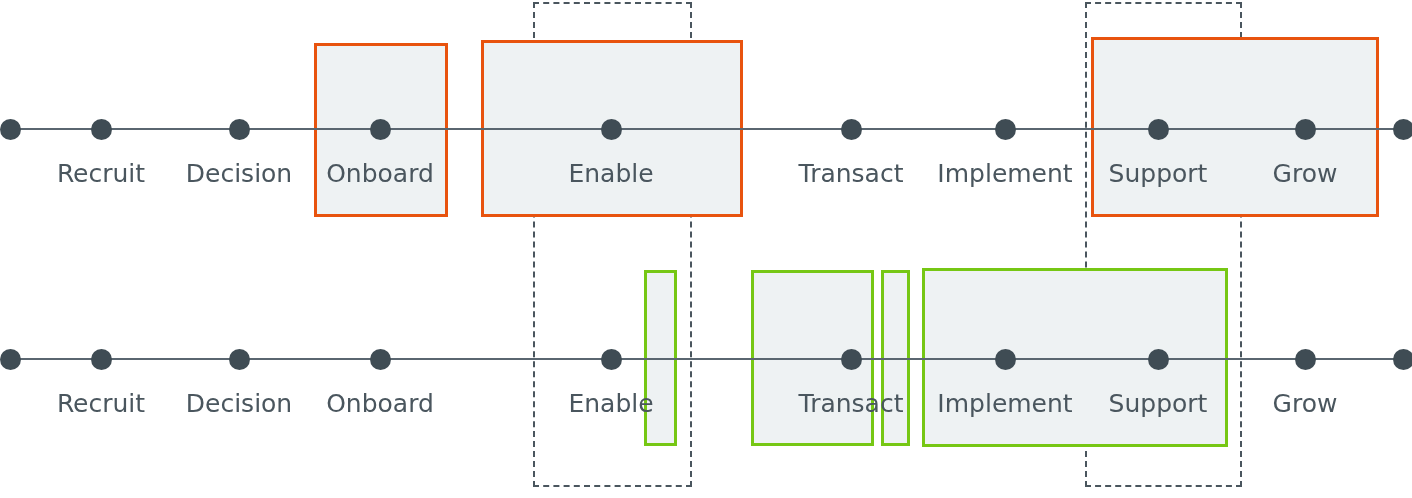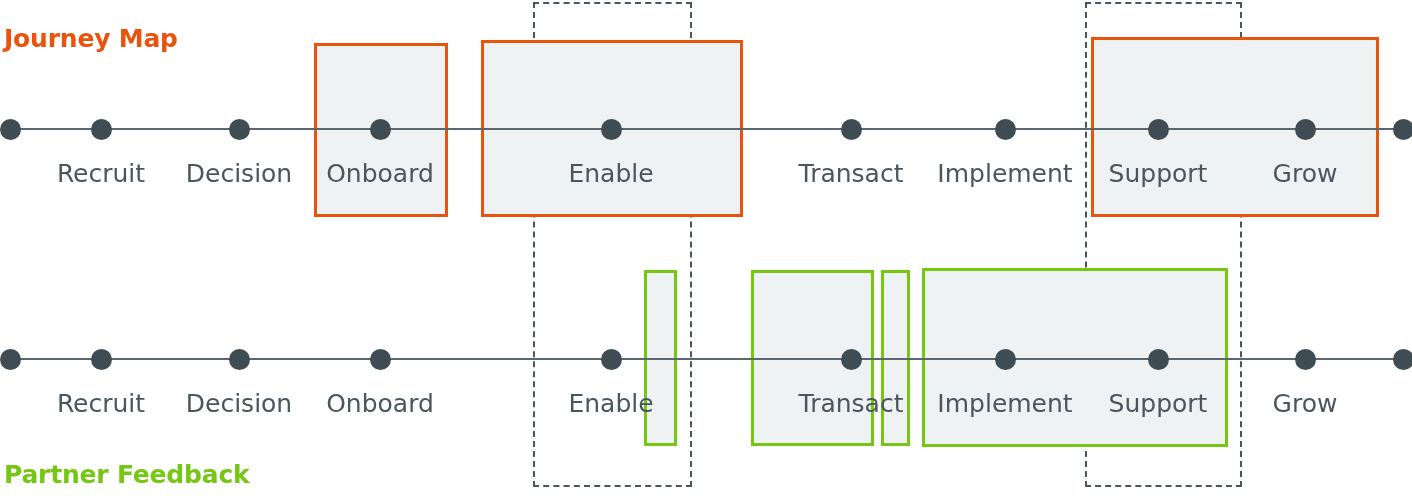--- a/index.html
+++ b/index.html
@@ -155,16 +155,14 @@
       <div class="stage-label lbl-bottom" style="left: 101px;">Recruit</div>
       <div class="stage-label lbl-bottom" style="left: 239px;">Decision</div>
       <div class="stage-label lbl-bottom" style="left: 380px;">Onboard</div>
       <div class="stage-label lbl-bottom" style="left: 611px;">Enable</div>
       <div class="stage-label lbl-bottom" style="left: 851px;">Transact</div>
       <div class="stage-label lbl-bottom" style="left: 1005px;">Implement</div>
       <div class="stage-label lbl-bottom" style="left: 1158px;">Support</div>
       <div class="stage-label lbl-bottom" style="left: 1305px;">Grow</div>
     </div>
 
-  <div class="row-title" id="journey-title">Journey Map</div>
-  <div class="row-title" id="feedback-title">Partner Feedback</div>
 
 </div>
 
 </body></html>

